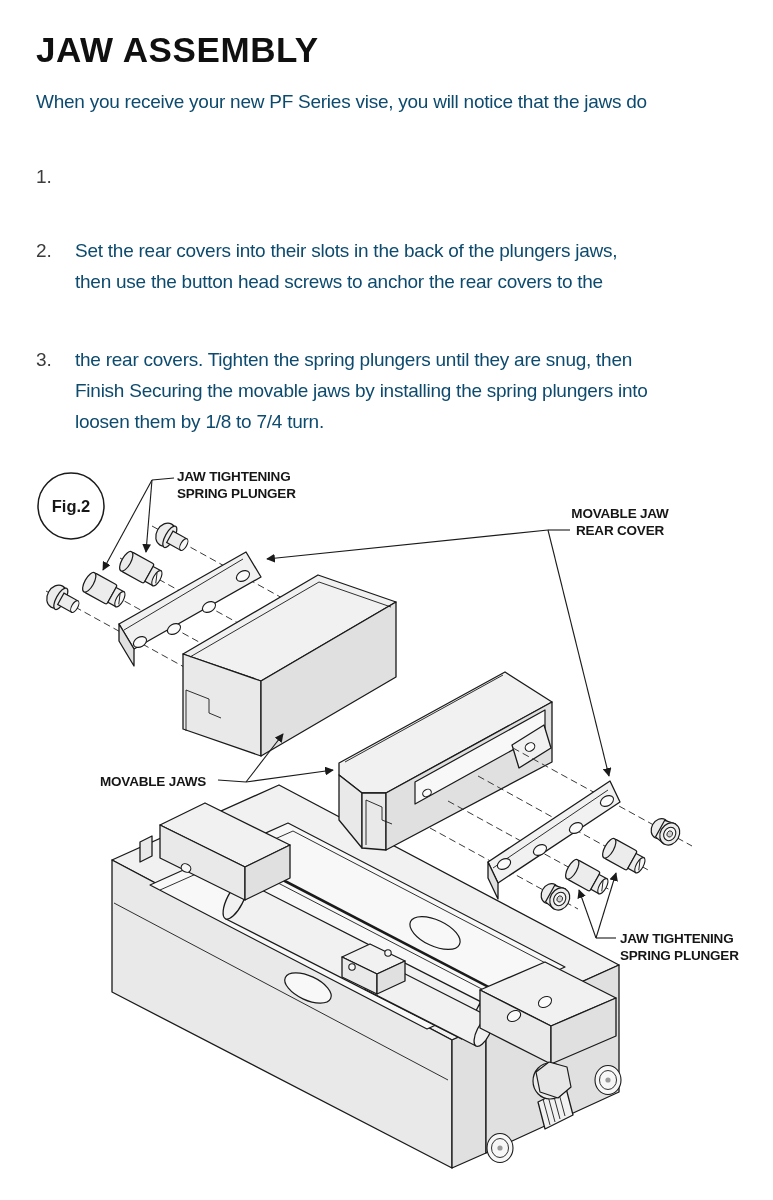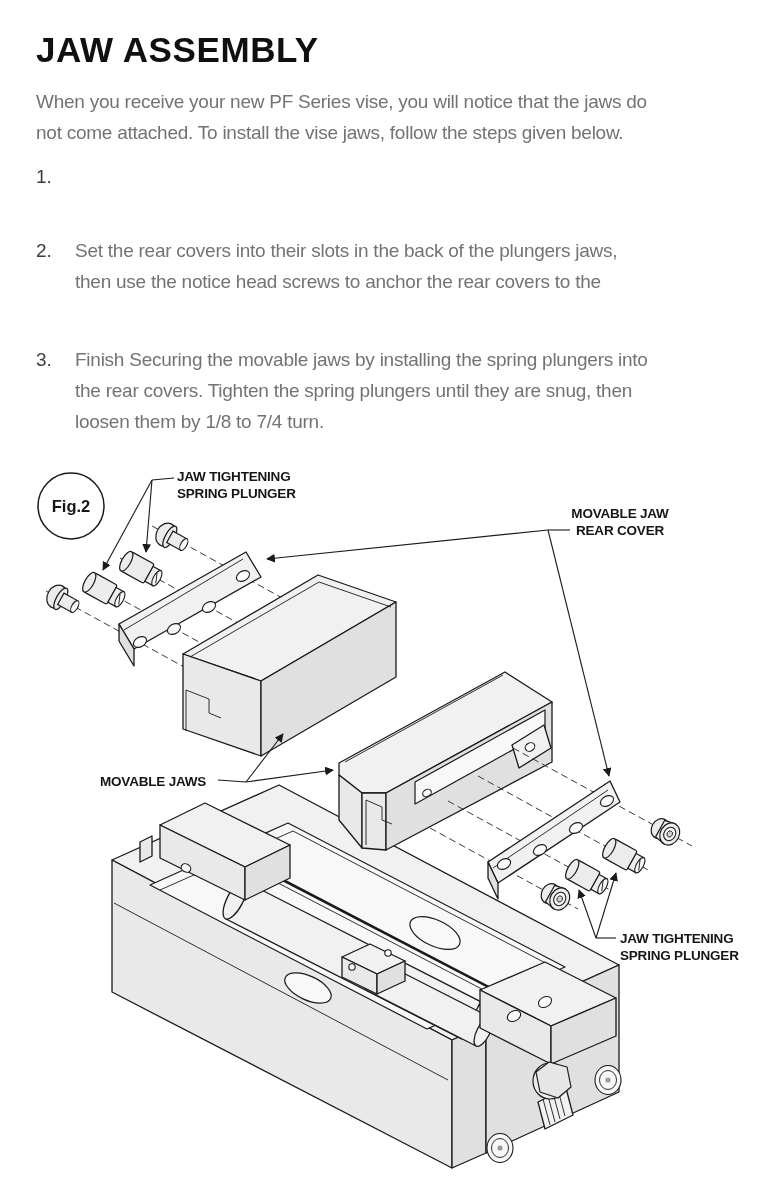--- a/index.html
+++ b/index.html
@@ -5,21 +5,21 @@
   html,body{margin:0;padding:0;background:#ffffff;}
   .page{
     position:relative;width:773px;height:1200px;background:#ffffff;overflow:hidden;
     font-family:"Liberation Sans",sans-serif;color:#3c3c3c;
   }
   .title{
     position:absolute;left:36px;top:30px;margin:0;
     font-size:35px;font-weight:700;letter-spacing:0.6px;color:#101010;
   }
   .intro{position:absolute;left:36px;top:86px;}
-  .tline{font-size:19px;line-height:31px;letter-spacing:-0.25px;white-space:nowrap;color:#737373;}
+  .tline{font-size:19px;line-height:31px;letter-spacing:-0.25px;white-space:nowrap;color:#0c4a6e;}
   .step{position:absolute;left:36px;display:flex;}
   .step-num{width:39px;flex:0 0 39px;font-size:19px;line-height:31px;color:#3c3c3c;}
   .s1{top:161px;} .s2{top:235px;} .s3{top:344px;}
   .figure-wrap{position:absolute;left:0;top:450px;width:773px;height:750px;}
   
   .f1{fill:#f1f1f1;stroke:#1a1a1a;stroke-width:1.3;stroke-linejoin:round;}
   .f2{fill:#e9e9e9;stroke:#1a1a1a;stroke-width:1.3;stroke-linejoin:round;}
   .f3{fill:#e0e0e0;stroke:#1a1a1a;stroke-width:1.3;stroke-linejoin:round;}
   .fw{fill:#f8f8f8;stroke:#1a1a1a;stroke-width:1.2;stroke-linejoin:round;}
   .pf{fill:#ececec;stroke:#1a1a1a;stroke-width:1.2;}
@@ -33,42 +33,41 @@
 </style>
 </head>
 <body>
 
 <div class="page">
 
   <h1 class="title">JAW ASSEMBLY</h1>
 
   <div class="intro">
     <div class="tline">When you receive your new PF Series vise, you will notice that the jaws do</div>
-    <div class="tline">not come attached. To install the vise jaws, follow the steps given below.</div>
   </div>
 
   <div class="step s1">
     <div class="step-num">1.</div>
     <div>
     </div>
   </div>
 
   <div class="step s2">
     <div class="step-num">2.</div>
     <div>
       <div class="tline">Set the rear covers into their slots in the back of the plungers jaws,</div>
-      <div class="tline">then use the notice head screws to anchor the rear covers to the</div>
+      <div class="tline">then use the button head screws to anchor the rear covers to the</div>
     </div>
   </div>
 
   <div class="step s3">
     <div class="step-num">3.</div>
     <div>
+      <div class="tline">the rear covers. Tighten the spring plungers until they are snug, then</div>
       <div class="tline">Finish Securing the movable jaws by installing the spring plungers into</div>
-      <div class="tline">the rear covers. Tighten the spring plungers until they are snug, then</div>
       <div class="tline">loosen them by 1/8 to 7/4 turn.</div>
     </div>
   </div>
 
   <div class="figure-wrap">
   <svg width="773" height="750" viewBox="0 450 773 750" xmlns="http://www.w3.org/2000/svg">
     <defs>
       <marker id="arr" viewBox="0 0 10 10" refX="9" refY="5" markerWidth="8" markerHeight="8" orient="auto-start-reverse">
         <path d="M0,0 L10,5 L0,10 z" fill="#1a1a1a"></path>
       </marker>

